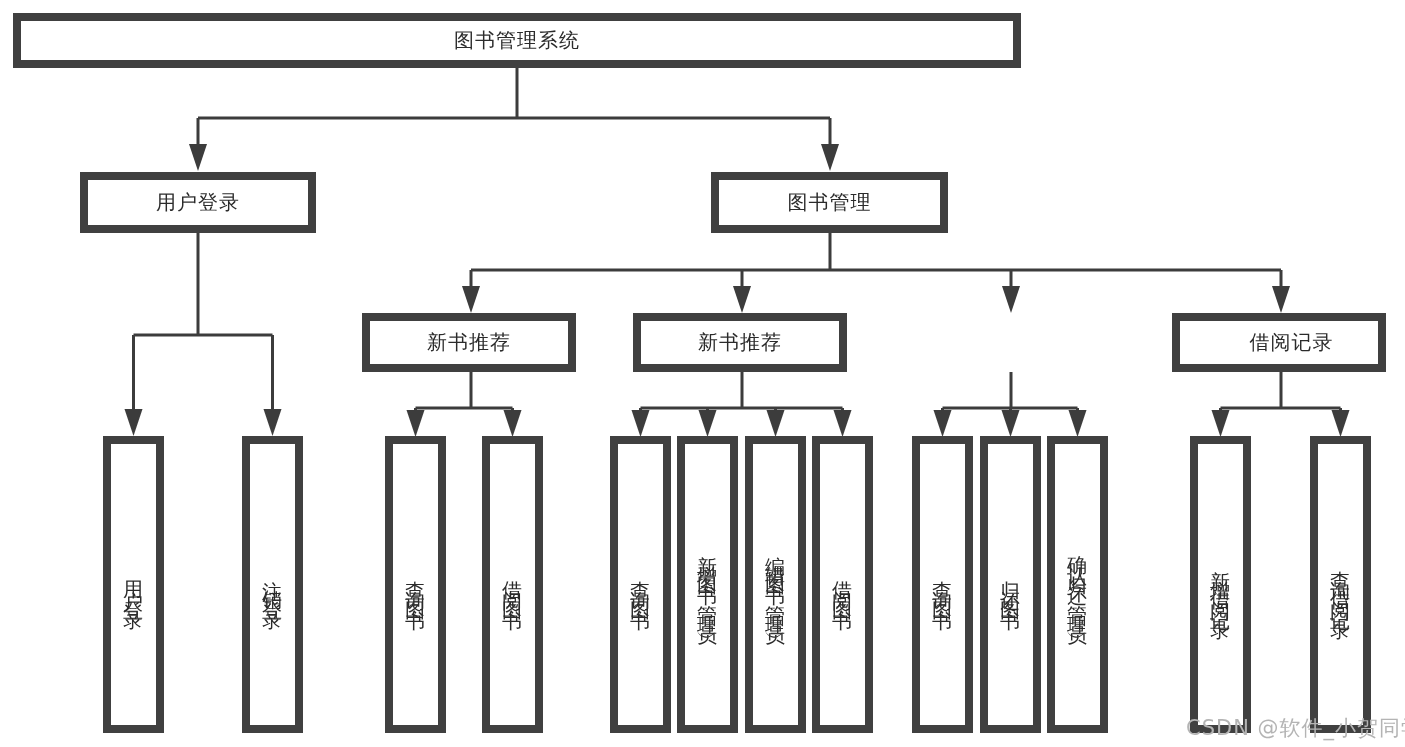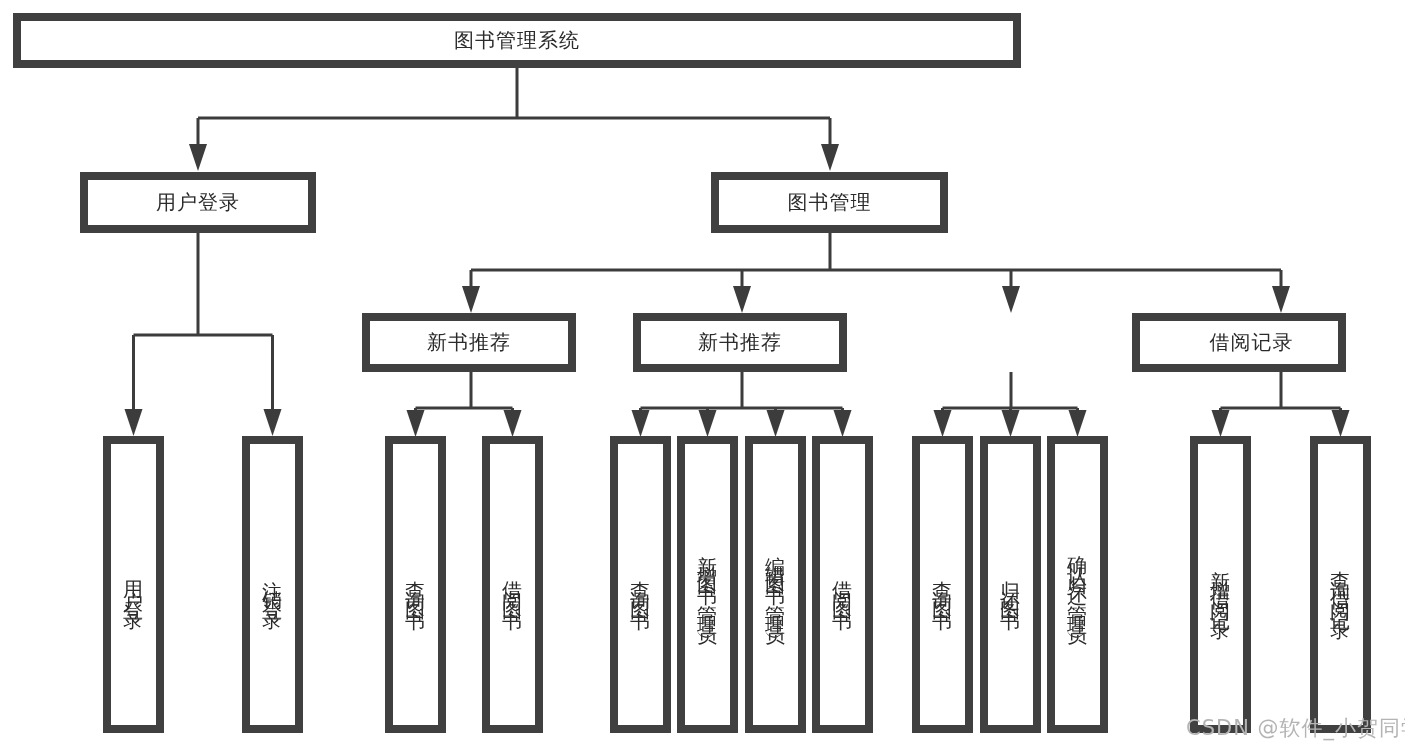--- a/index.html
+++ b/index.html
@@ -29,21 +29,21 @@
     letter-spacing:10px;
     line-height:1;
     font-size:20px;
     padding:8px 0;
   }
   
   .root  {left:13px;  top:13px;  width:1008px; height:55px;}
   .l2a   {left:80px;  top:172px; width:236px;  height:61px;}
   .l2b   {left:711px; top:172px; width:237px;  height:61px;}
   .l3    {top:313px;  height:59px; width:214px;}
-  .g1    {left:362px;}  .g2{left:633px;}  .g3{left:902px;}  .g4{left:1132px;padding-left:25px;}
+  .g1    {left:362px;}  .g2{left:633px;}  .g3{left:902px;}  .g4{left:1172px;padding-left:25px;}
   .leaf  {top:436px;  height:297px; width:61px;}
   .c-a{left:103px;} .c-b{left:242px;}
   .c-c{left:385px;} .c-d{left:482px;}
   .c-e{left:610px;} .c-f{left:677px;} .c-g{left:745px;} .c-h{left:812px;}
   .c-i{left:912px;} .c-j{left:980px;} .c-k{left:1047px;}
   .c-l{left:1190px;} .c-m{left:1310px;}
   .watermark{
     position:absolute;left:1186px;top:714px;z-index:5;
     font-size:21px;color:#b4b4b4;letter-spacing:1px;white-space:nowrap;
   }

